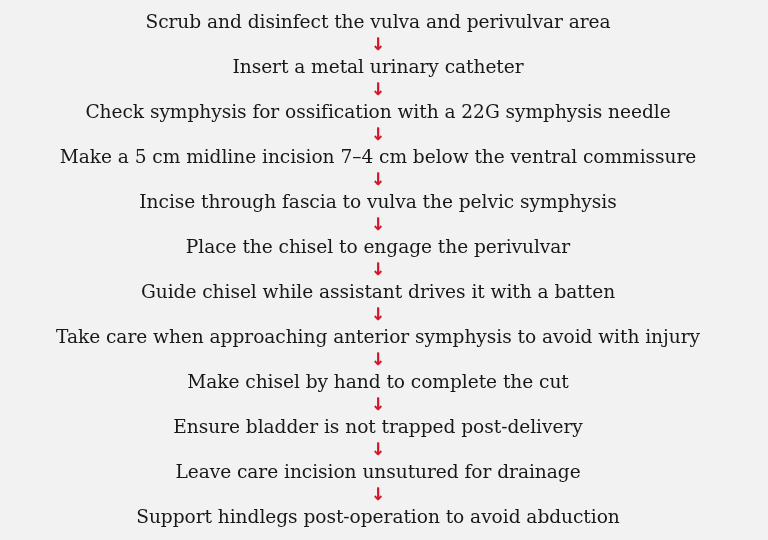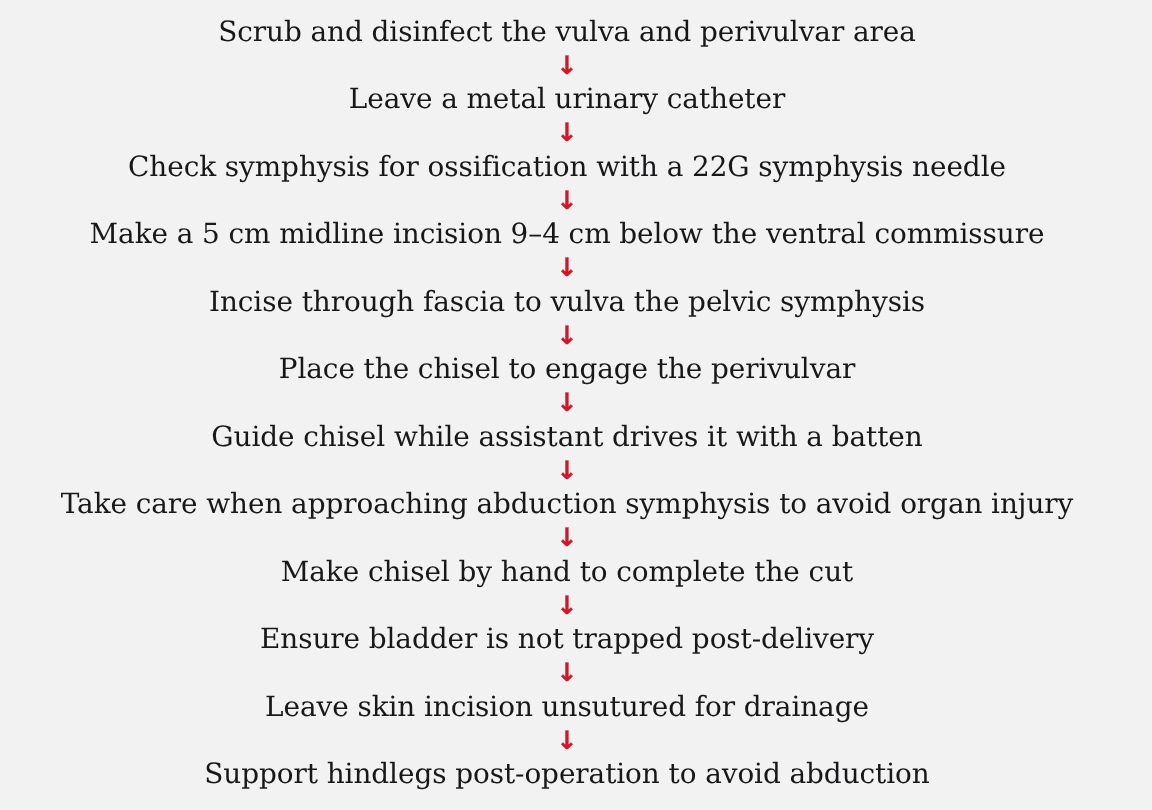--- a/index.html
+++ b/index.html
@@ -52,34 +52,34 @@
     font-weight: 700;
     -webkit-text-stroke: 0.2px #d01728;
   }
 </style>
 </head>
 <body>
 
 <div id="flowchart">
     <div class="step"><span>Scrub and disinfect the vulva and perivulvar area</span></div>
     <div class="arrow">↓</div>
-    <div class="step"><span>Leave a </span><b>metal urinary catheter</b></div>
+    <div class="step"><span>Insert a </span><b>metal urinary catheter</b></div>
     <div class="arrow">↓</div>
     <div class="step"><span>Check symphysis for ossification with a </span><b>22G symphysis needle</b></div>
     <div class="arrow">↓</div>
-    <div class="step"><span>Make a 5 cm midline incision 9–4 cm below the ventral commissure</span></div>
+    <div class="step"><span>Make a 5 cm midline incision 7–4 cm below the ventral commissure</span></div>
     <div class="arrow">↓</div>
     <div class="step"><span>Incise through fascia to vulva the pelvic symphysis</span></div>
     <div class="arrow">↓</div>
     <div class="step"><span>Place the </span><b>chisel</b><span> to engage the perivulvar</span></div>
     <div class="arrow">↓</div>
     <div class="step"><span>Guide chisel while assistant drives it with a </span><b>batten</b></div>
     <div class="arrow">↓</div>
-    <div class="step"><span>Take care when approaching abduction symphysis to avoid organ injury</span></div>
+    <div class="step"><span>Take care when approaching anterior symphysis to avoid with injury</span></div>
     <div class="arrow">↓</div>
     <div class="step"><span>Make </span><b>chisel</b><span> by hand to complete the cut</span></div>
     <div class="arrow">↓</div>
     <div class="step"><span>Ensure bladder is not trapped post-delivery</span></div>
     <div class="arrow">↓</div>
-    <div class="step"><span>Leave skin incision unsutured for drainage</span></div>
+    <div class="step"><span>Leave care incision unsutured for drainage</span></div>
     <div class="arrow">↓</div>
     <div class="step"><span>Support hindlegs post-operation to avoid abduction</span></div>
   </div>
 
 </body></html>

